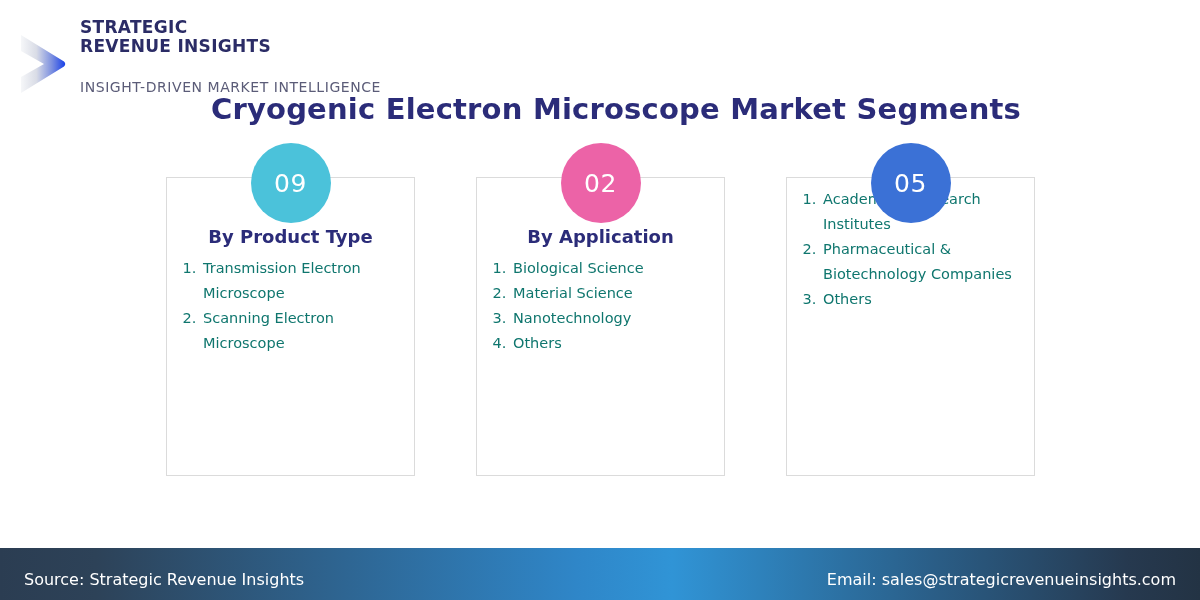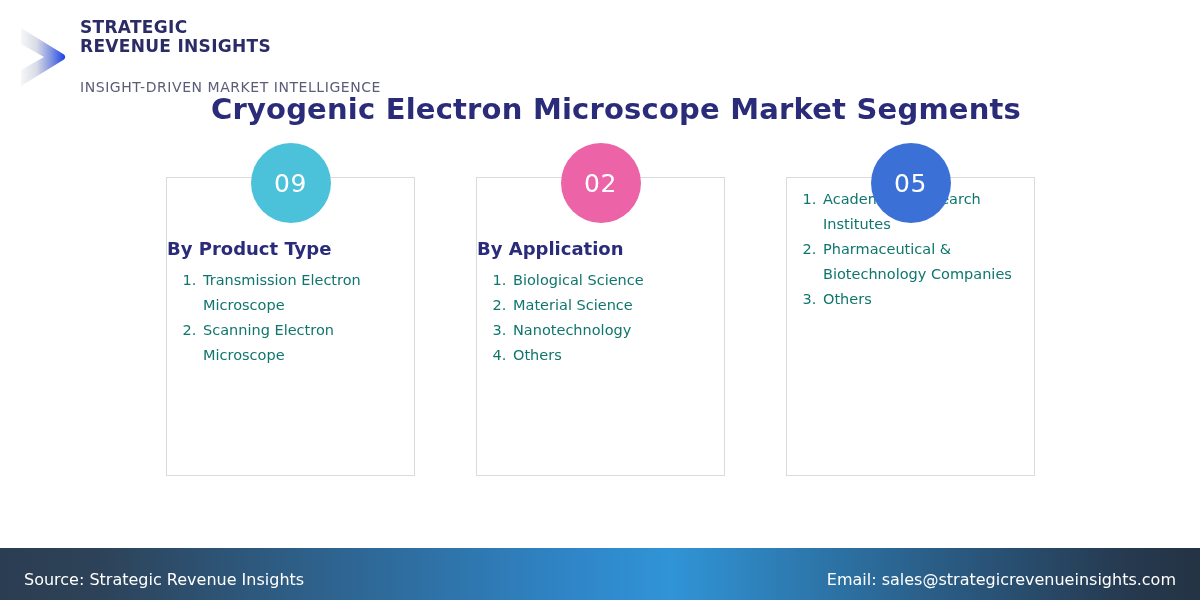--- a/index.html
+++ b/index.html
@@ -14,21 +14,21 @@
     overflow: hidden;
     position: relative;
   }
 
   
   .logo-block {
     position: absolute;
     left: 18px;
     top: 18px;
     display: flex;
-    align-items: center;
+    align-items: flex-end;
     gap: 12px;
   }
   .logo-mark {
     width: 50px;
     height: 62px;
     flex: none;
   }
   .logo-text-wrap {
     display: flex;
     flex-direction: column;
@@ -94,22 +94,22 @@
     display: flex;
     align-items: center;
     justify-content: center;
     color: #ffffff;
     font-family: "DejaVu Sans", sans-serif;
     font-size: 25px;
     font-weight: normal;
     letter-spacing: 0.5px;
   }
   .card-heading {
-    margin-top: 60px;
-    text-align: left;
+    margin-top: 48px;
+    text-align: center;
     font-family: "DejaVu Sans", sans-serif;
     font-weight: bold;
     font-size: 18px;
     color: #2b2c79;
   }
   .card-list {
     margin: 9px 0 0 0;
     padding: 0 12px 0 34px;
     list-style-position: outside;
     list-style-type: decimal;

